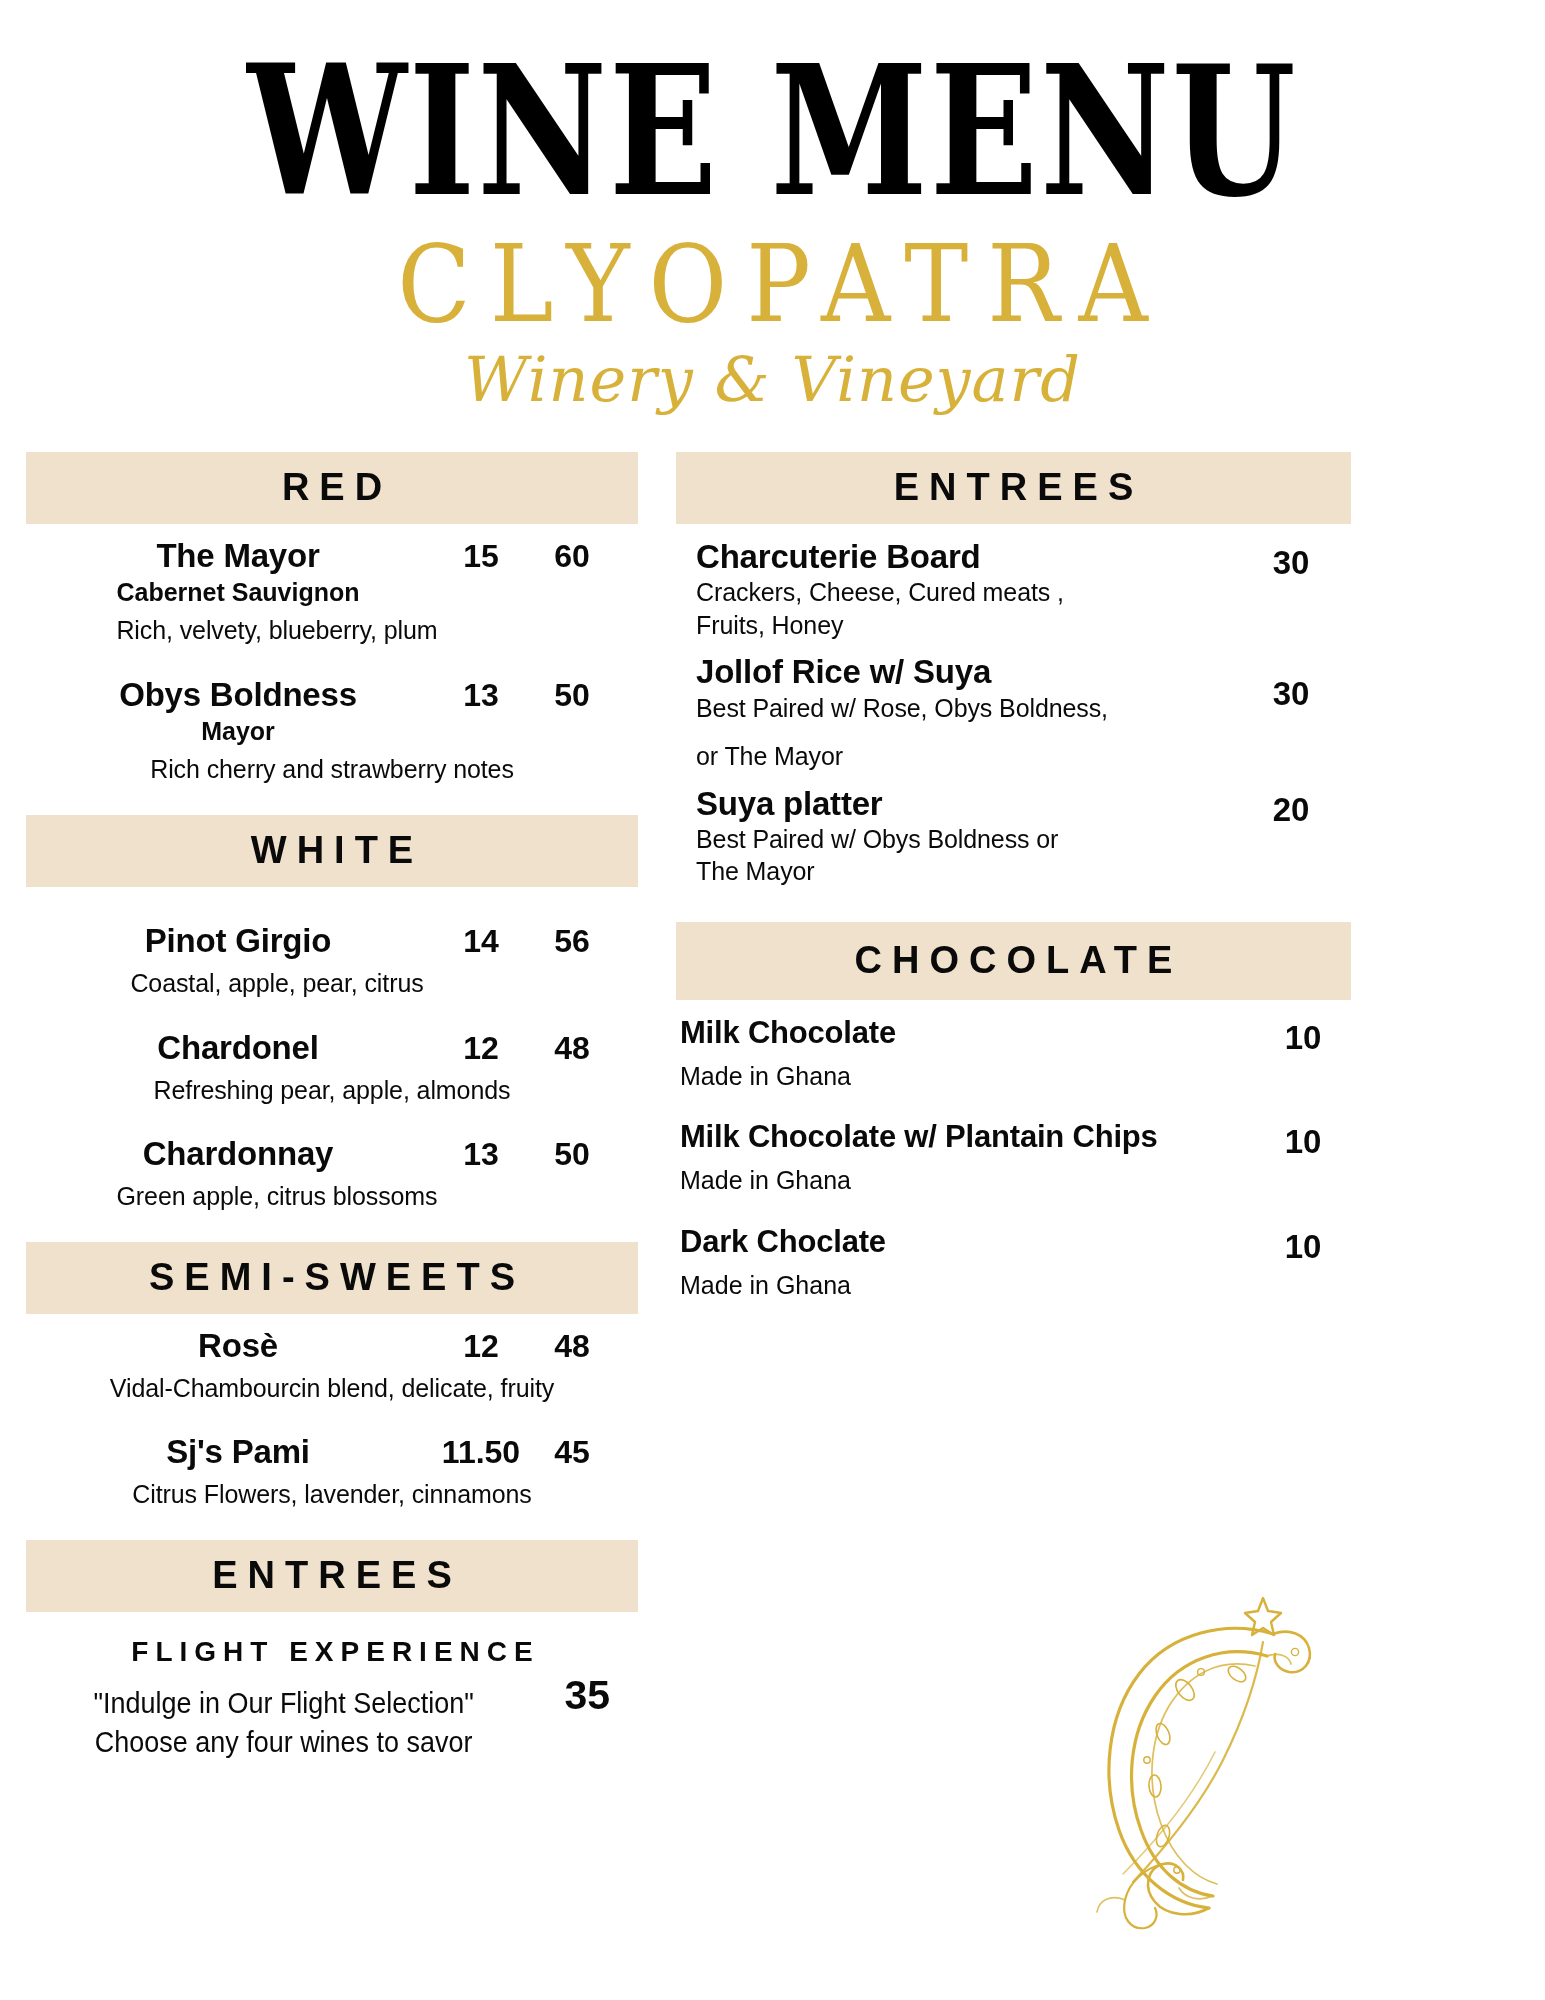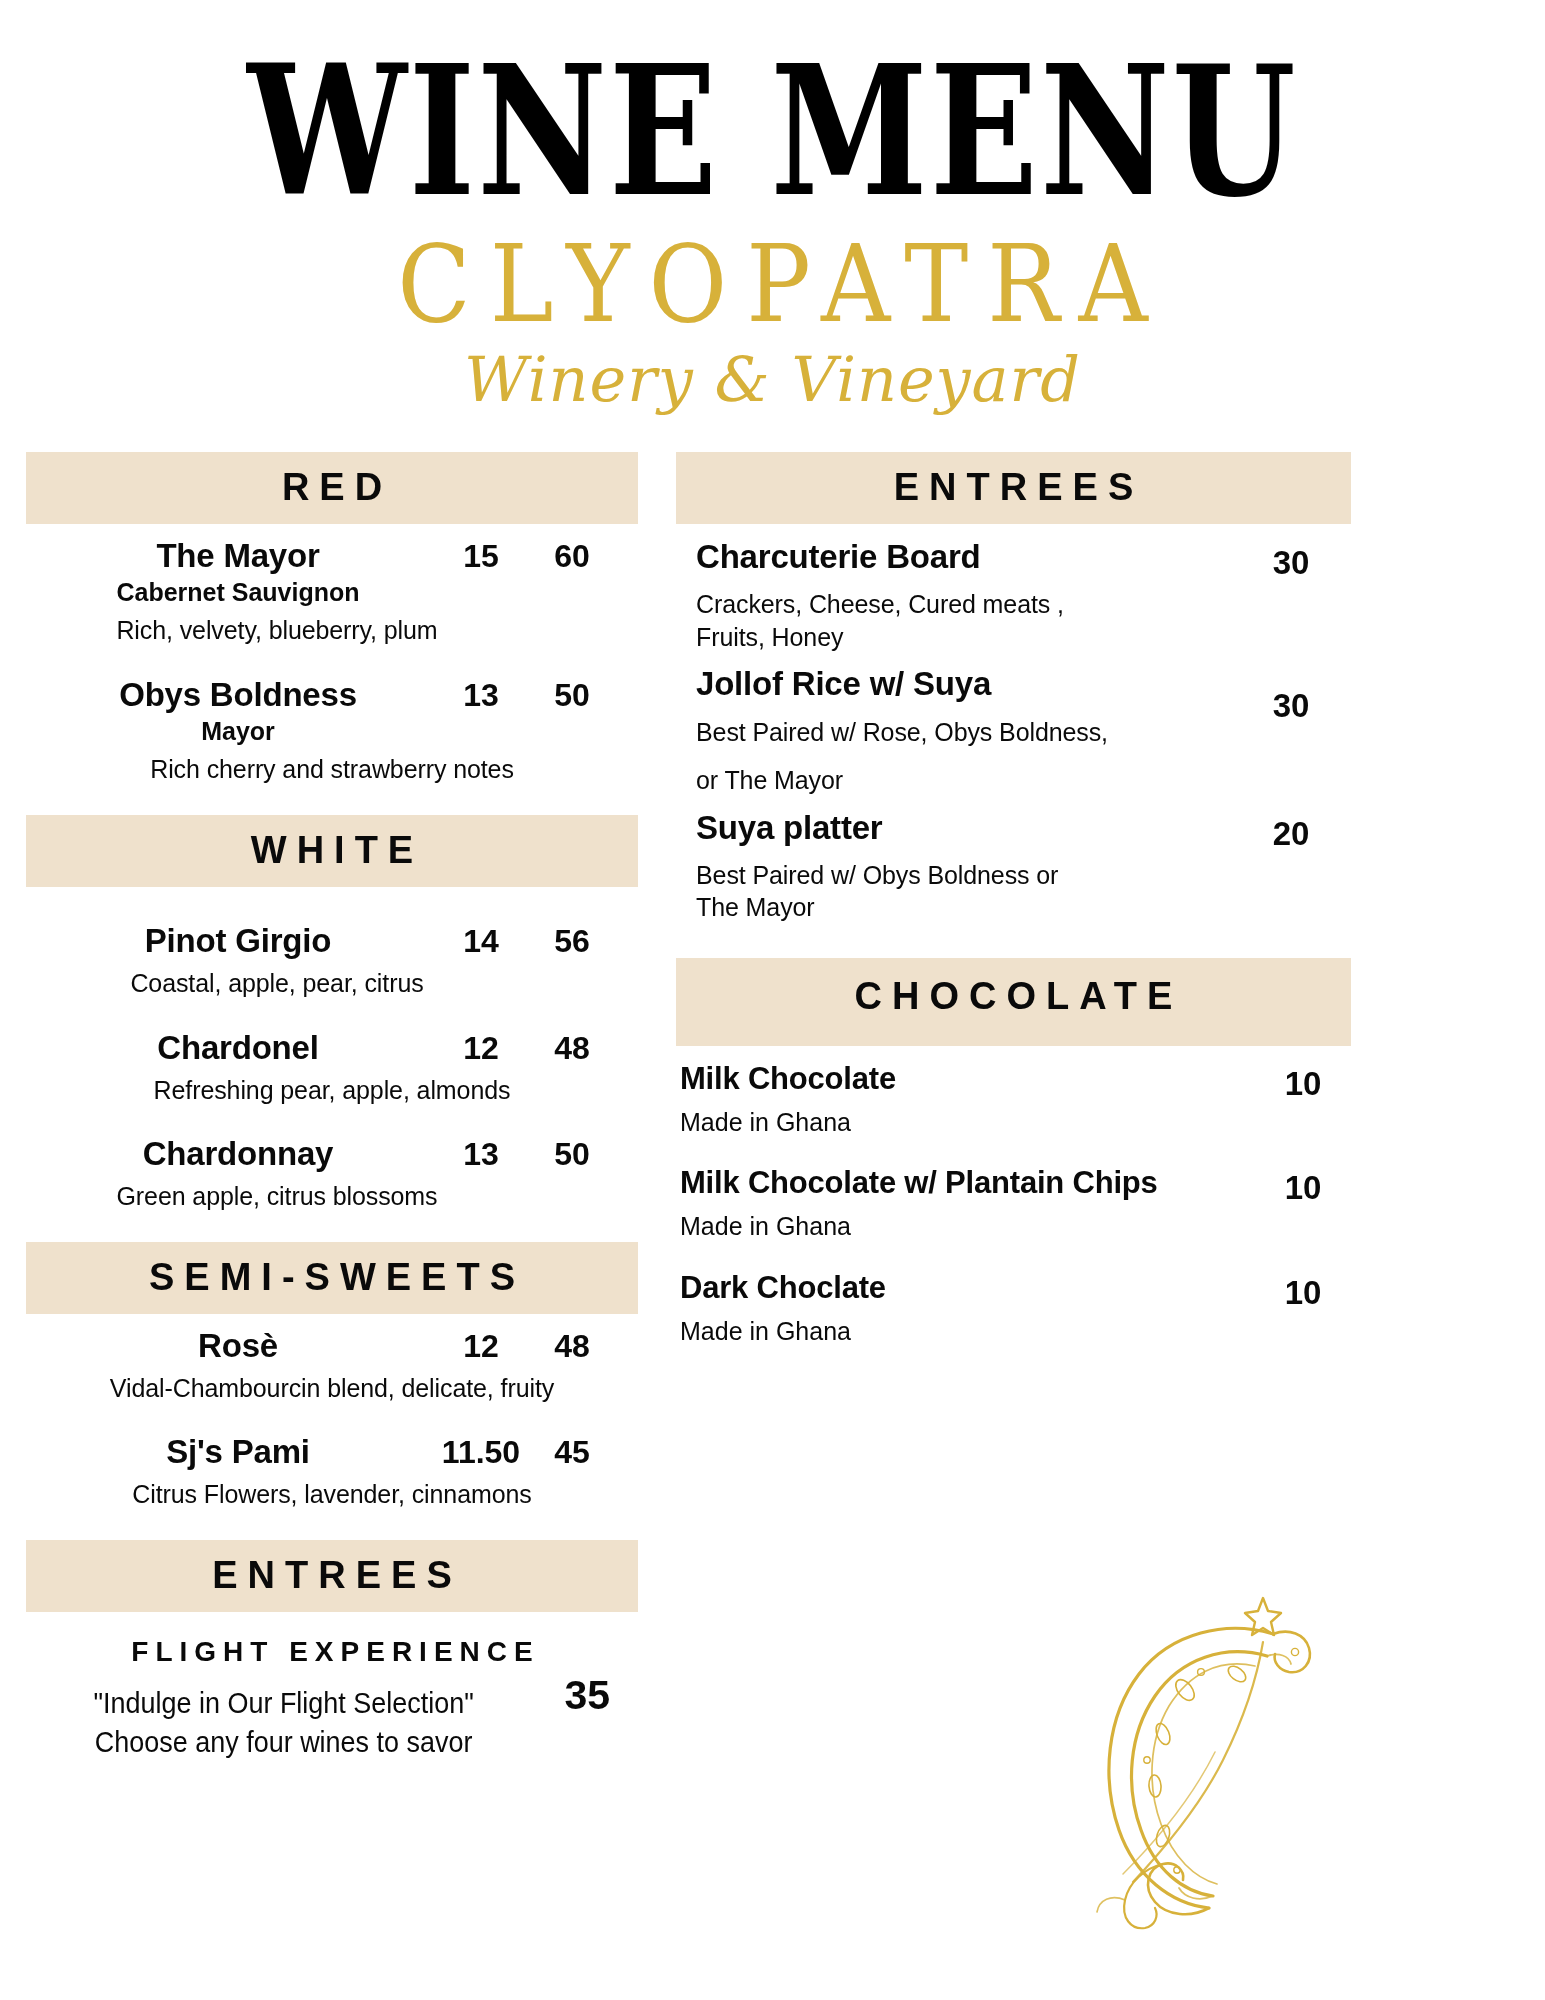--- a/index.html
+++ b/index.html
@@ -82,21 +82,21 @@
   .banner-label {
     font-family: "Liberation Sans", sans-serif;
     font-weight: 700;
     font-size: 38px;
     letter-spacing: 10px;
     color: #0a0a0a;
     padding-left: 10px;
     display: block;
     line-height: 1;
   }
-  .banner.tall { padding: 19px 0 31px 0; }
+  .banner.tall { padding: 19px 0 21px 0; }
 
   
   .wine-item {
     position: relative;
     padding: 9px 0 4px 0;
   }
   .wine-head {
     display: flex;
     align-items: baseline;
   }
@@ -194,21 +194,21 @@
     line-height: 1.16;
     display: block;
     letter-spacing: -0.2px;
   }
   .food-desc {
     font-family: "Liberation Sans", sans-serif;
     font-weight: 400;
     font-size: 25px;
     line-height: 1.3;
     display: block;
-    margin-top: 12px;
+    margin-top: 0;
     letter-spacing: -0.1px;
   }
   .food-price {
     font-family: "Liberation Sans", sans-serif;
     font-weight: 700;
     font-size: 33px;
     width: 120px;
     text-align: center;
     padding-top: 6px;
   }

